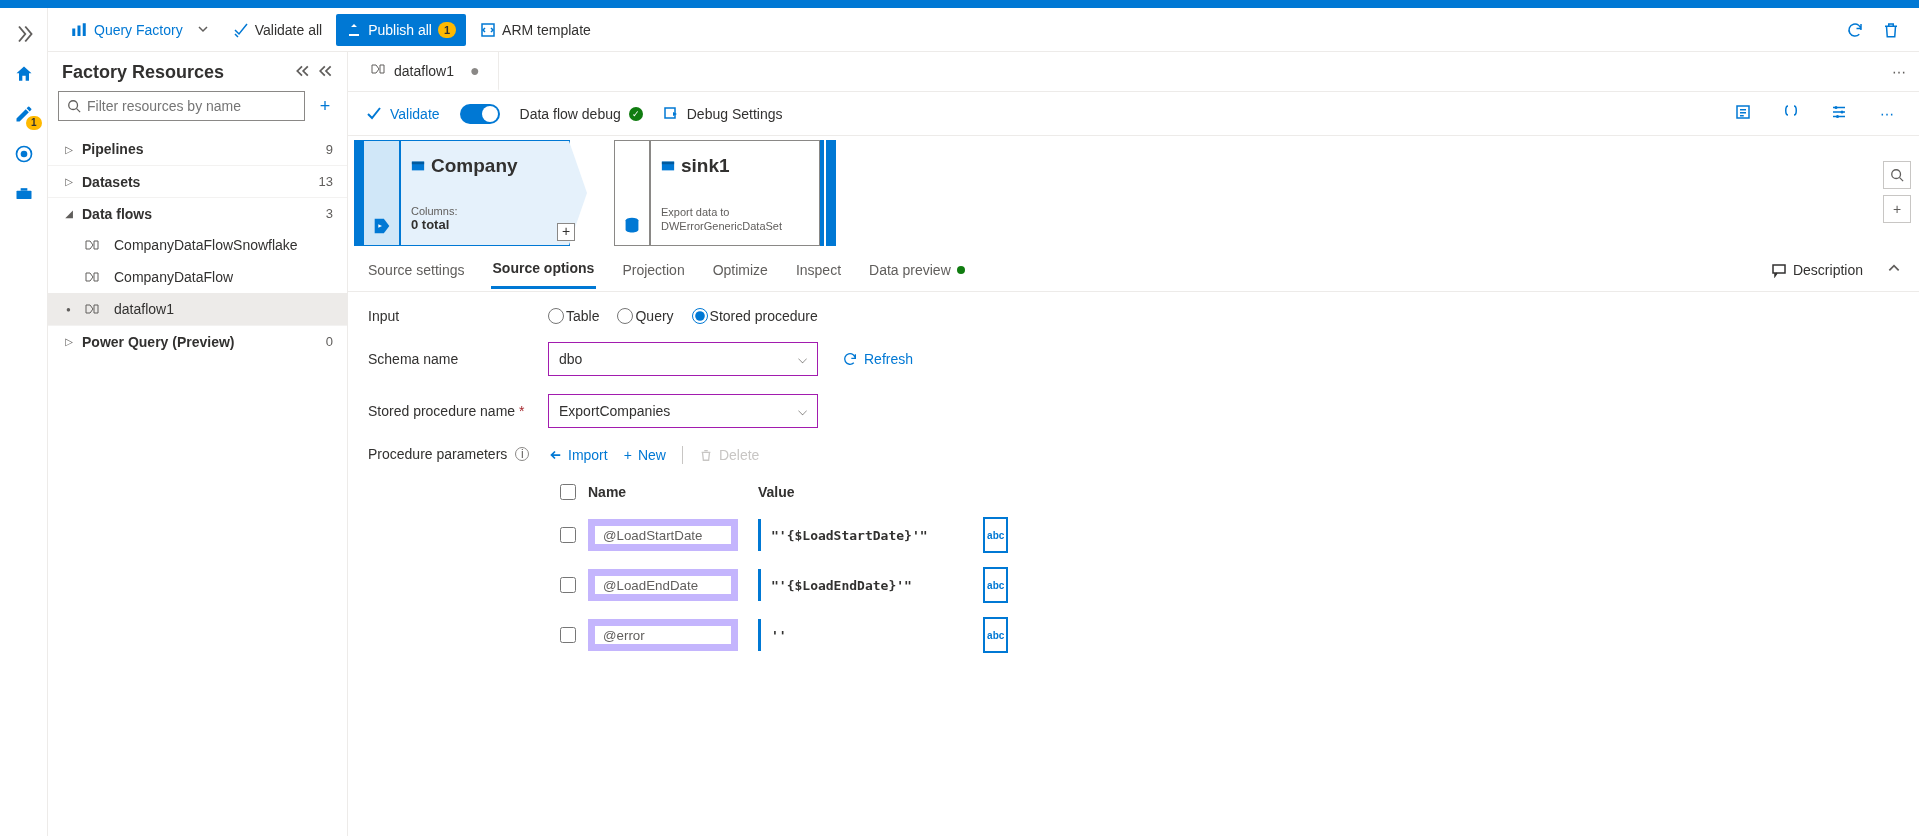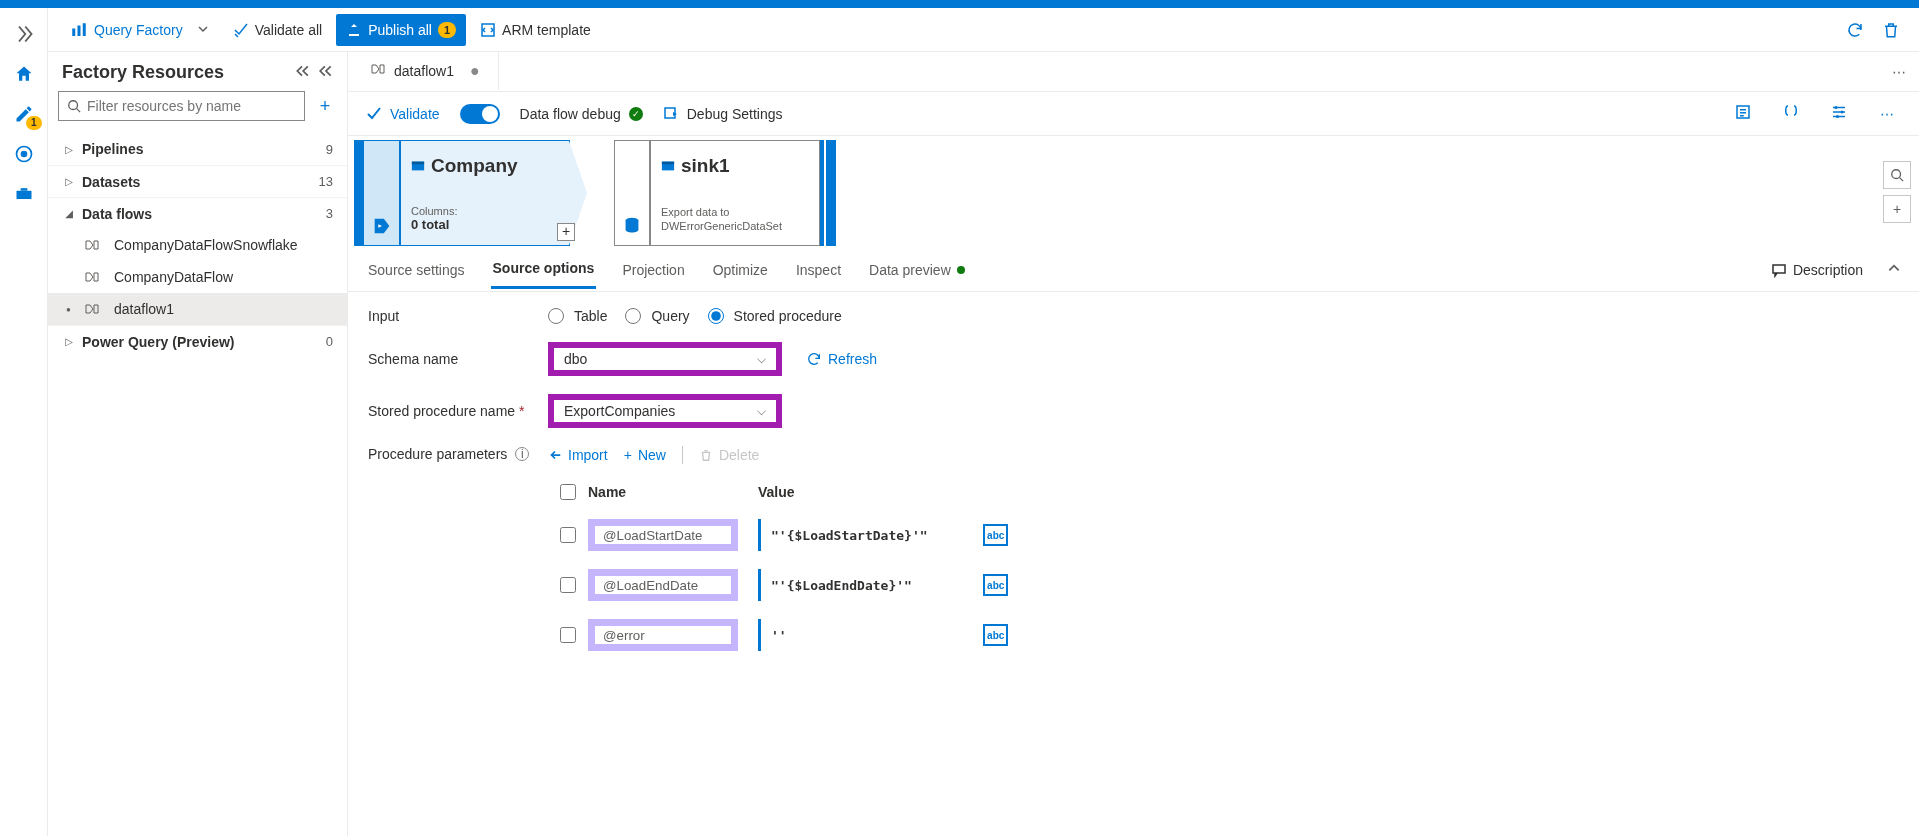--- a/index.html
+++ b/index.html
@@ -103,43 +103,43 @@
 .desc-link { display: inline-flex; align-items: center; gap: 6px; color: #323130; cursor: pointer; }
 .chev-up { cursor: pointer; color: #605e5c; }
 
 
 .cfg-body { padding: 16px 20px; overflow-y: auto; flex: 1; }
 .form-row { display: flex; align-items: center; margin-bottom: 18px; }
 .form-row .flabel { width: 180px; font-size: 14px; display: flex; align-items: center; gap: 4px; }
 .req { color: #a4262c; }
 .info-icon { color: #605e5c; font-size: 12px; border: 1px solid #8a8886; border-radius: 50%; width: 14px; height: 14px; display: inline-flex; align-items: center; justify-content: center; margin-left: 4px; }
 .radio-group { display: flex; gap: 18px; align-items: center; }
-.radio-group label { display: inline-flex; align-items: center; gap: 10px; cursor: pointer; }
+.radio-group label { display: inline-flex; align-items: center; gap: 2px; cursor: pointer; }
 .radio-group input { accent-color: #0078d4; width: 16px; height: 16px; }
-.selectbox { width: 234px; height: 34px; border: 6px solid #a21caf; padding: 0 10px; display: flex; align-items: center; justify-content: space-between; cursor: pointer; background: #fff; }
+.selectbox { width: 270px; height: 34px; border: 1px solid #a21caf; padding: 0 10px; display: flex; align-items: center; justify-content: space-between; cursor: pointer; background: #fff; }
 .selectbox .sv { color: #323130; }
 .selectbox .cv { color: #605e5c; font-size: 12px; }
 .refresh { display: inline-flex; align-items: center; gap: 6px; color: #0078d4; margin-left: 24px; cursor: pointer; }
 .refresh svg { width: 16px; height: 16px; stroke: #0078d4; fill: none; stroke-width: 2; }
 
 .param-tools { display: flex; align-items: center; gap: 16px; margin-left: 180px; margin-bottom: 10px; }
 .ptool { display: inline-flex; align-items: center; gap: 6px; color: #0078d4; cursor: pointer; }
 .ptool.disabled { color: #c8c6c4; cursor: default; }
 .vdiv { width: 1px; height: 18px; background: #c8c6c4; }
 
 .param-table { margin-left: 180px; }
 .param-head { display: flex; align-items: center; height: 36px; }
 .col-chk { width: 40px; display: flex; justify-content: center; }
 .col-name { width: 170px; font-weight: 600; }
 .col-val { width: 250px; font-weight: 600; }
 .param-row { display: flex; align-items: center; height: 50px; }
 .param-row input[type=checkbox] { width query 16px; height: 16px; }
 .p-input { width: 150px; height: 32px; border: 7px solid #c4b5fd; padding: 0 8px; color: #605e5c; }
 .val-pill { border-left: 3px solid #0078d4; padding-left: 10px; height: 32px; display: flex; align-items: center; width: 230px; color: #323130; font-family: Consolas, monospace; font-size: 13px; }
-.abc { width: 26px; height: 22px; border: 2px solid #0078d4; color: #0078d4; font-size: 10px; display: flex; align-items: center; justify-content: center; cursor: pointer; margin-left: 10px; font-weight: 600; }
+.abc { width: 26px; height: 36px; border: 2px solid #0078d4; color: #0078d4; font-size: 10px; display: flex; align-items: center; justify-content: center; cursor: pointer; margin-left: 10px; font-weight: 600; }
 input[type=checkbox] { width: 16px; height: 16px; }
 </style>
 </head>
 <body>
 
 <div class="top-blue-bar"></div>
 
 <div class="layout">
 
   <div class="icon-rail">

